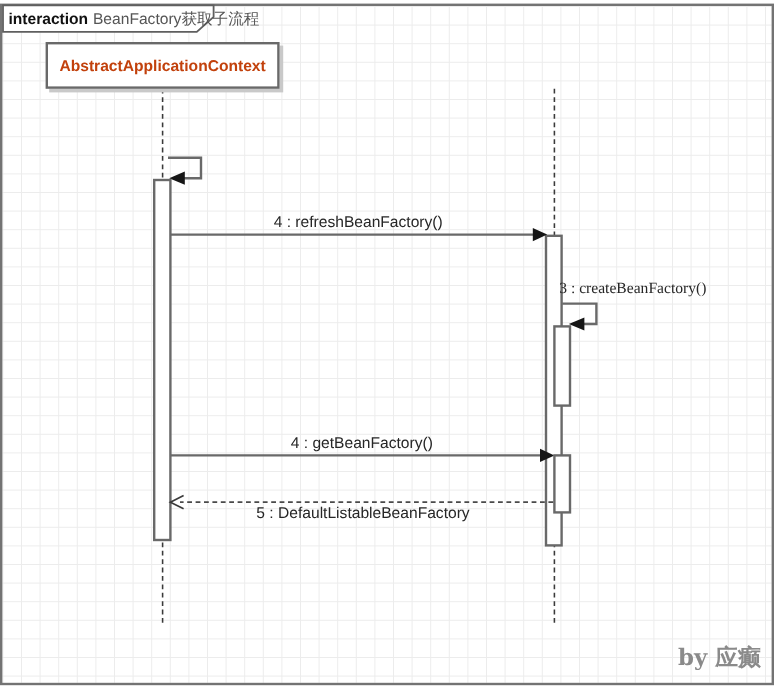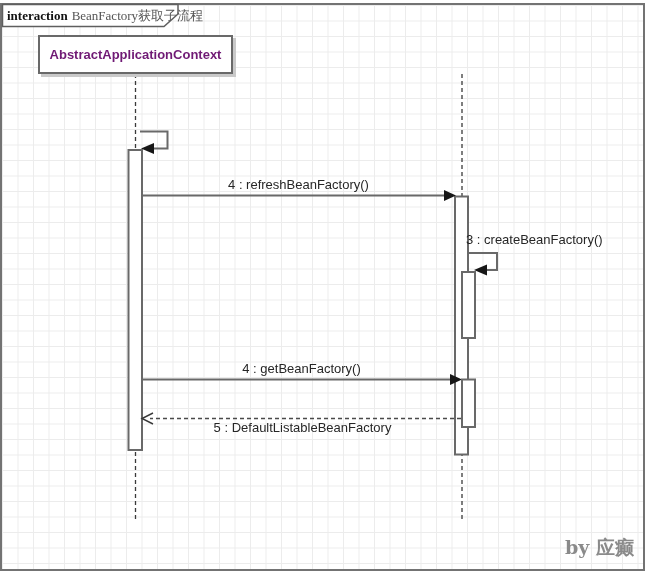--- a/index.html
+++ b/index.html
@@ -13,29 +13,29 @@
     border:2px solid #737373;
     background-image:
       linear-gradient(to right, #ececec 1px, transparent 1px),
       linear-gradient(to bottom, #ececec 1px, transparent 1px);
     background-size:15.5px 15.5px;
   }
   #diagram-svg { position:absolute; left:0; top:0; }
   .abs { position:absolute; }
   .frame-title {
     left:7px; top:7px; height:17px; line-height:17px;
-    font-size:13px; color:#262626; white-space:nowrap;font-family:Liberation Serif, serif;
+    font-size:13px; color:#262626; white-space:nowrap;
   }
   .frame-title .kw { font-weight:bold; color:#111111; }
   .frame-title .tt { color:#555555; margin-left:4px; }
   .lifeline-head {
     background:#ffffff; border:2px solid #696969;
     box-shadow:3px 3px 0 0 #c9c9c9;
     display:flex; align-items:center; justify-content:center;
-    font-size:13px; font-weight:bold; color:#701a75;
+    font-size:13px; font-weight:bold; color:#c2410c;
     box-sizing:border-box; text-align:center;
   }
   .msg-label { font-size:13px; color:#262626; white-space:nowrap; }
   .msg-label.center { text-align:center; }
   .watermark {
     font-family:"DejaVu Serif", serif; font-size:19px; color:#8a8a8a;
     white-space:nowrap;
     font-weight:bold;
   }
 </style>
@@ -76,19 +76,19 @@
 
   <div class="abs frame-title">
     <span class="kw">interaction</span><span class="tt">BeanFactory获取子流程</span>
   </div>
 
   <div class="abs lifeline-head" style="left:38px; top:35px; width:195px; height:39px;">
     <span>AbstractApplicationContext</span>
   </div>
 
   <div class="abs msg-label center" style="left:141px; top:177px; width:315px;">4 : refreshBeanFactory()</div>
-  <div class="abs msg-label" style="left:466px; top:232px;">3 : createBeanFactory()</div>
+  <div class="abs msg-label" style="left:466px; top:232px;font-family:Liberation Serif, serif;">3 : createBeanFactory()</div>
   <div class="abs msg-label center" style="left:141px; top:361px; width:321px;">4 : getBeanFactory()</div>
   <div class="abs msg-label center" style="left:150px; top:420px; width:305px;">5 : DefaultListableBeanFactory</div>
 
   <div class="abs watermark" style="left:565px; top:535px;">by 应癫</div>
 
 </div>
 
 </body></html>

